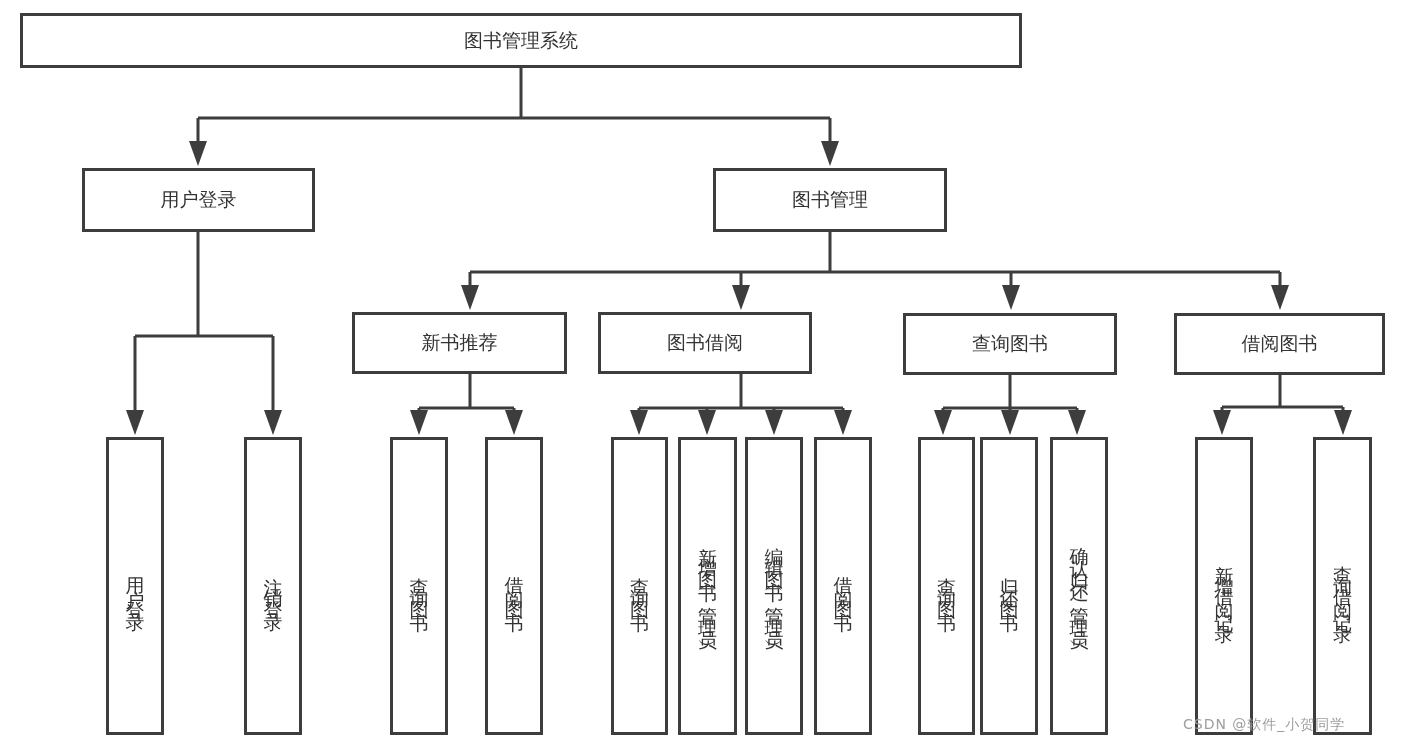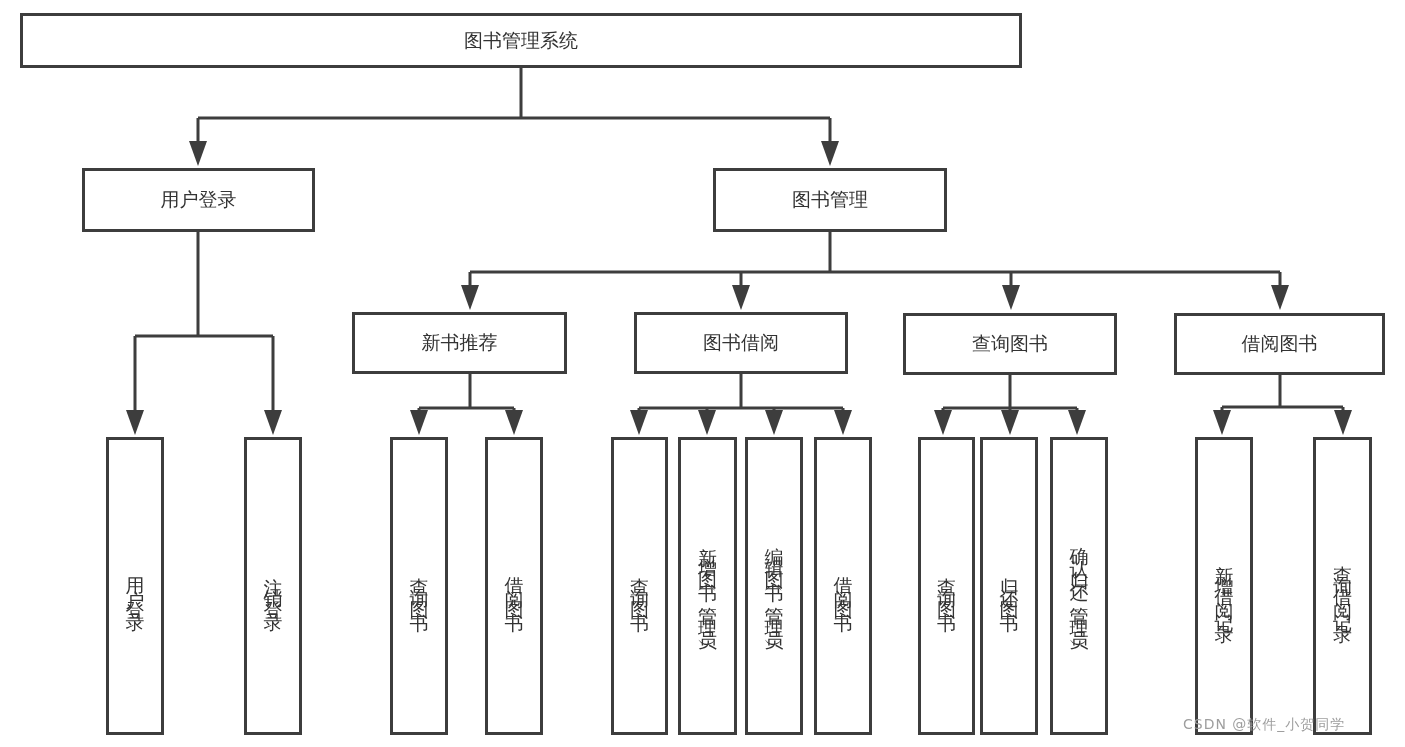--- a/index.html
+++ b/index.html
@@ -107,21 +107,21 @@
   <div class="box" style="left:82px;top:168px;width:233px;height:64px">
     <span>用户登录</span>
   </div>
   <div class="box" style="left:713px;top:168px;width:234px;height:64px">
     <span>图书管理</span>
   </div>
 
   <div class="box" style="left:352px;top:312px;width:215px;height:62px">
     <span>新书推荐</span>
   </div>
-  <div class="box" style="left:634px;top:312px;width:214px;height:62px">
+  <div class="box" style="left:598px;top:312px;width:214px;height:62px">
     <span>图书借阅</span>
   </div>
   <div class="box" style="left:903px;top:313px;width:214px;height:62px">
     <span>查询图书</span>
   </div>
   <div class="box" style="left:1174px;top:313px;width:211px;height:62px">
     <span>借阅图书</span>
   </div>
 
   <div class="box vbox" style="left:106px;top:437px;width:58px;height:298px">

